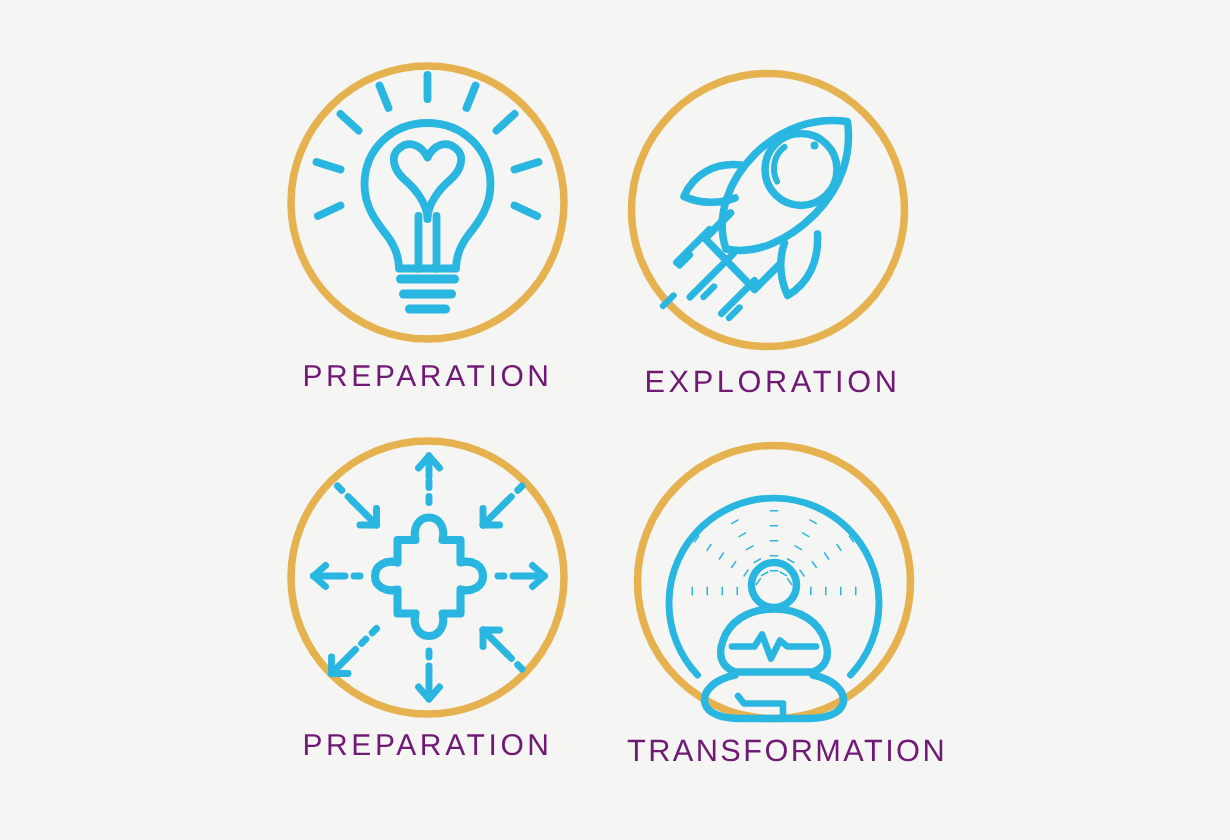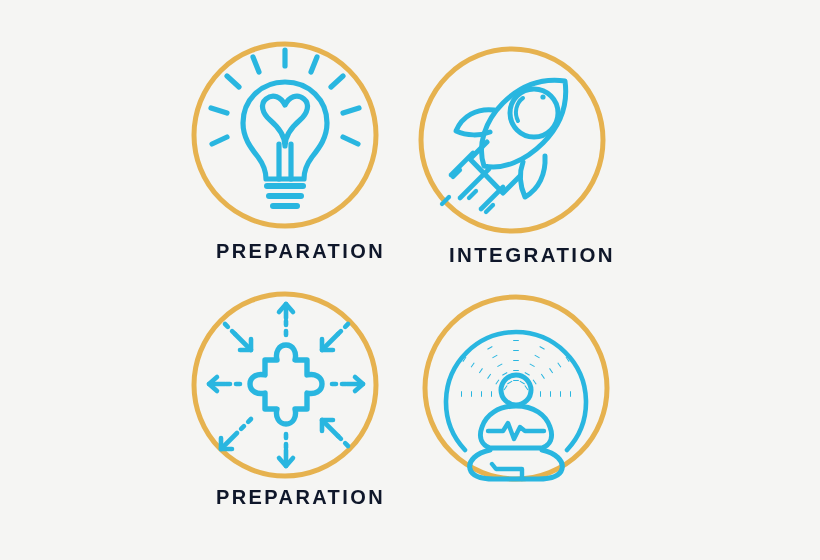--- a/index.html
+++ b/index.html
@@ -23,24 +23,24 @@
   .card {
     position: absolute;
   }
   .ring-wrap {
     position: absolute;
     left: 0; top: 0;
   }
   .label {
     position: absolute;
     width: 100%;
-    text-align: right;
-    color: #0f172a;
+    text-align: center;
+    color: #701a75;
     font-family: "Liberation Sans", sans-serif;
-    font-weight: 700;
+    font-weight: 400;
     letter-spacing: 2.4px;
     white-space: nowrap;
     user-select: none;
   }
   
   #card-preparation      { left: 185px; top: 38px;  width: 200px; height: 240px; }
   #card-exploration      { left: 415px; top: 45px;  width: 200px; height: 240px; }
   #card-integration      { left: 185px; top: 288px; width: 200px; height: 240px; }
   #card-transformation   { left: 418px; top: 293px; width: 200px; height: 240px; }
 
@@ -128,21 +128,21 @@
 
         <path d="M58 108 L 36 130" stroke-width="4.6"></path>
         <path d="M74 124 L 45 153" stroke-width="4.6"></path>
         <path d="M88 142 L 66 164" stroke-width="4.6"></path>
         <path d="M45 125 L 38 132" stroke-width="4.2"></path>
         <path d="M61 146 L 54 153" stroke-width="4.2"></path>
         <path d="M34 152 L 27 159" stroke-width="4.2"></path>
         <path d="M78 160 L 71 167" stroke-width="4.2"></path>
       </g>
     </svg>
-    <div class="label">INTEGRATION</div>
+    <div class="label">EXPLORATION</div>
   </div>
 
   <div class="card" id="card-integration">
     <svg class="ring-wrap" width="200" height="200" viewBox="0 0 200 200">
       <circle cx="100" cy="97" r="91" fill="none" stroke="#e6b24f" stroke-width="5"></circle>
 
       <g stroke="#29b6e0" fill="none" stroke-linecap="round" stroke-linejoin="round">
 
         <path d="M80 72
                  L 92 72
@@ -247,15 +247,16 @@
       <g stroke="#29b6e0" stroke-width="5.6" stroke-linecap="butt" stroke-dasharray="1 9" fill="none">
         <path d="M98 88 L 98 40"></path>
         <path d="M92 90 L 68 48"></path>
         <path d="M104 90 L 128 48"></path>
         <path d="M88 95 L 46 66"></path>
         <path d="M108 95 L 150 66"></path>
         <path d="M84 101 L 34 101"></path>
         <path d="M112 101 L 162 101"></path>
       </g>
     </svg>
+    <div class="label">TRANSFORMATION</div>
   </div>
 
 </div>
 
 </body></html>

